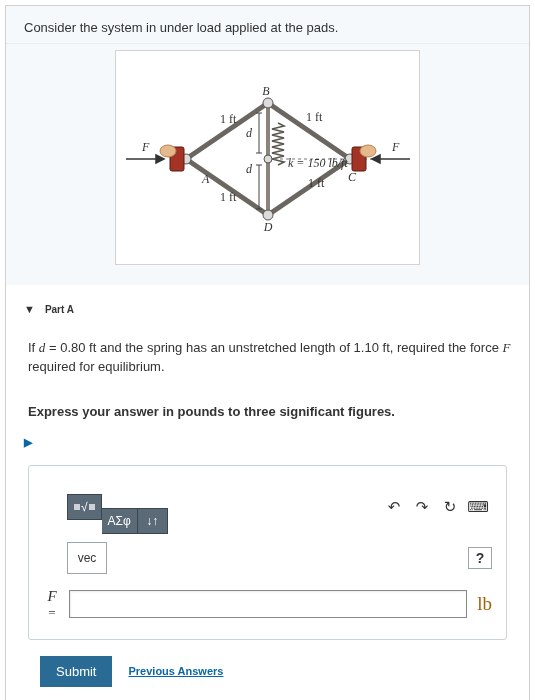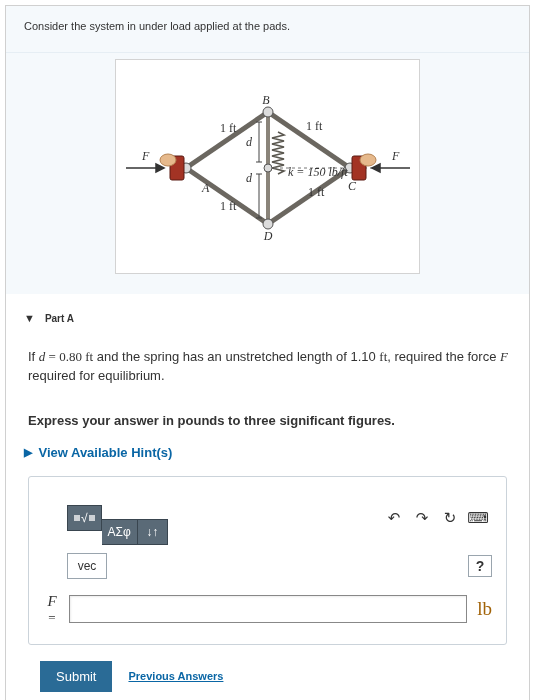--- a/index.html
+++ b/index.html
@@ -10,22 +10,22 @@
       background: #fff;
       width: 535px;
       padding: 0;
     }
     .outer {
       border: 1px solid #d0d0d0;
       margin: 5px;
     }
     .problem-header {
       background: #f5f9fc;
-      padding: 14px 18px 20px 18px;
-      font-size: 11px;
+      padding: 14px 18px 8px 18px;
+      font-size: 13px;
       color: #333;
       border-bottom: 1px solid #e6eef4;
     }
     .figure-area {
       background: #f5f9fc;
       padding: 6px 18px 20px 18px;
     }
     .figure-box {
       background: #fff;
       border: 1px solid #d3d3d3;
@@ -125,21 +125,21 @@
     .vec-row {
       padding-left: 24px;
       margin-bottom: 14px;
       display: flex;
       align-items: center;
       justify-content: space-between;
     }
     .vec-btn {
       background: #fff;
       border: 1px solid #9aa5ae;
-      height: 26px;
+      height: 32px;
       width: 40px;
       font-size: 12px;
       color: #333;
       cursor: pointer;
     }
     .help-btn {
       background: #fff;
       border: 1px solid #9aa5ae;
       height: 22px;
       width: 24px;
@@ -194,21 +194,21 @@
       cursor: pointer;
     }
     .prev-link {
       color: #0a66a5;
       font-weight: bold;
       text-decoration: underline;
       font-size: 11px;
       cursor: pointer;
     }
     .ital { font-style: italic; font-family: "Times New Roman", serif; }
-    .rm { font-family: Liberation Serif, serif; }
+    .rm { font-family: Liberation Sans, sans-serif; }
     .sqrt-icon {
       display:flex; align-items:center; gap:1px;
     }
     .sqrt-icon .box { width:6px;height:6px;background:#fff;border:1px solid #fff;display:inline-block;opacity:.7; }
   </style>
 </head>
 <body>
 
 <div class="outer">
 
@@ -290,21 +290,20 @@
     </div>
 
     <div class="question-text">
       <span>If </span><span class="ital">d</span><span class="rm"> = 0.80 </span><span class="rm">ft</span><span> and the spring has an unstretched length of 1.10 </span><span class="rm">ft</span><span>, required the force </span><span class="ital">F</span><span> required for equilibrium.</span>
     </div>
 
     <div class="question-text q-bold">Express your answer in pounds to three significant figures.</div>
 
     <div class="hints-link">
       <span class="tri2">▶</span>
-      <span>View Available Hint(s)</span>
     </div>
 
     <div class="answer-box">
       <div class="toolbar-row">
         <div class="tool-left">
           <button class="tb-btn">
             <span class="sqrt-icon"><span class="box"></span>√<span class="box"></span></span>
           </button>
           <button class="tb-btn">ΑΣφ</button>
           <button class="tb-btn">↓↑</button>

